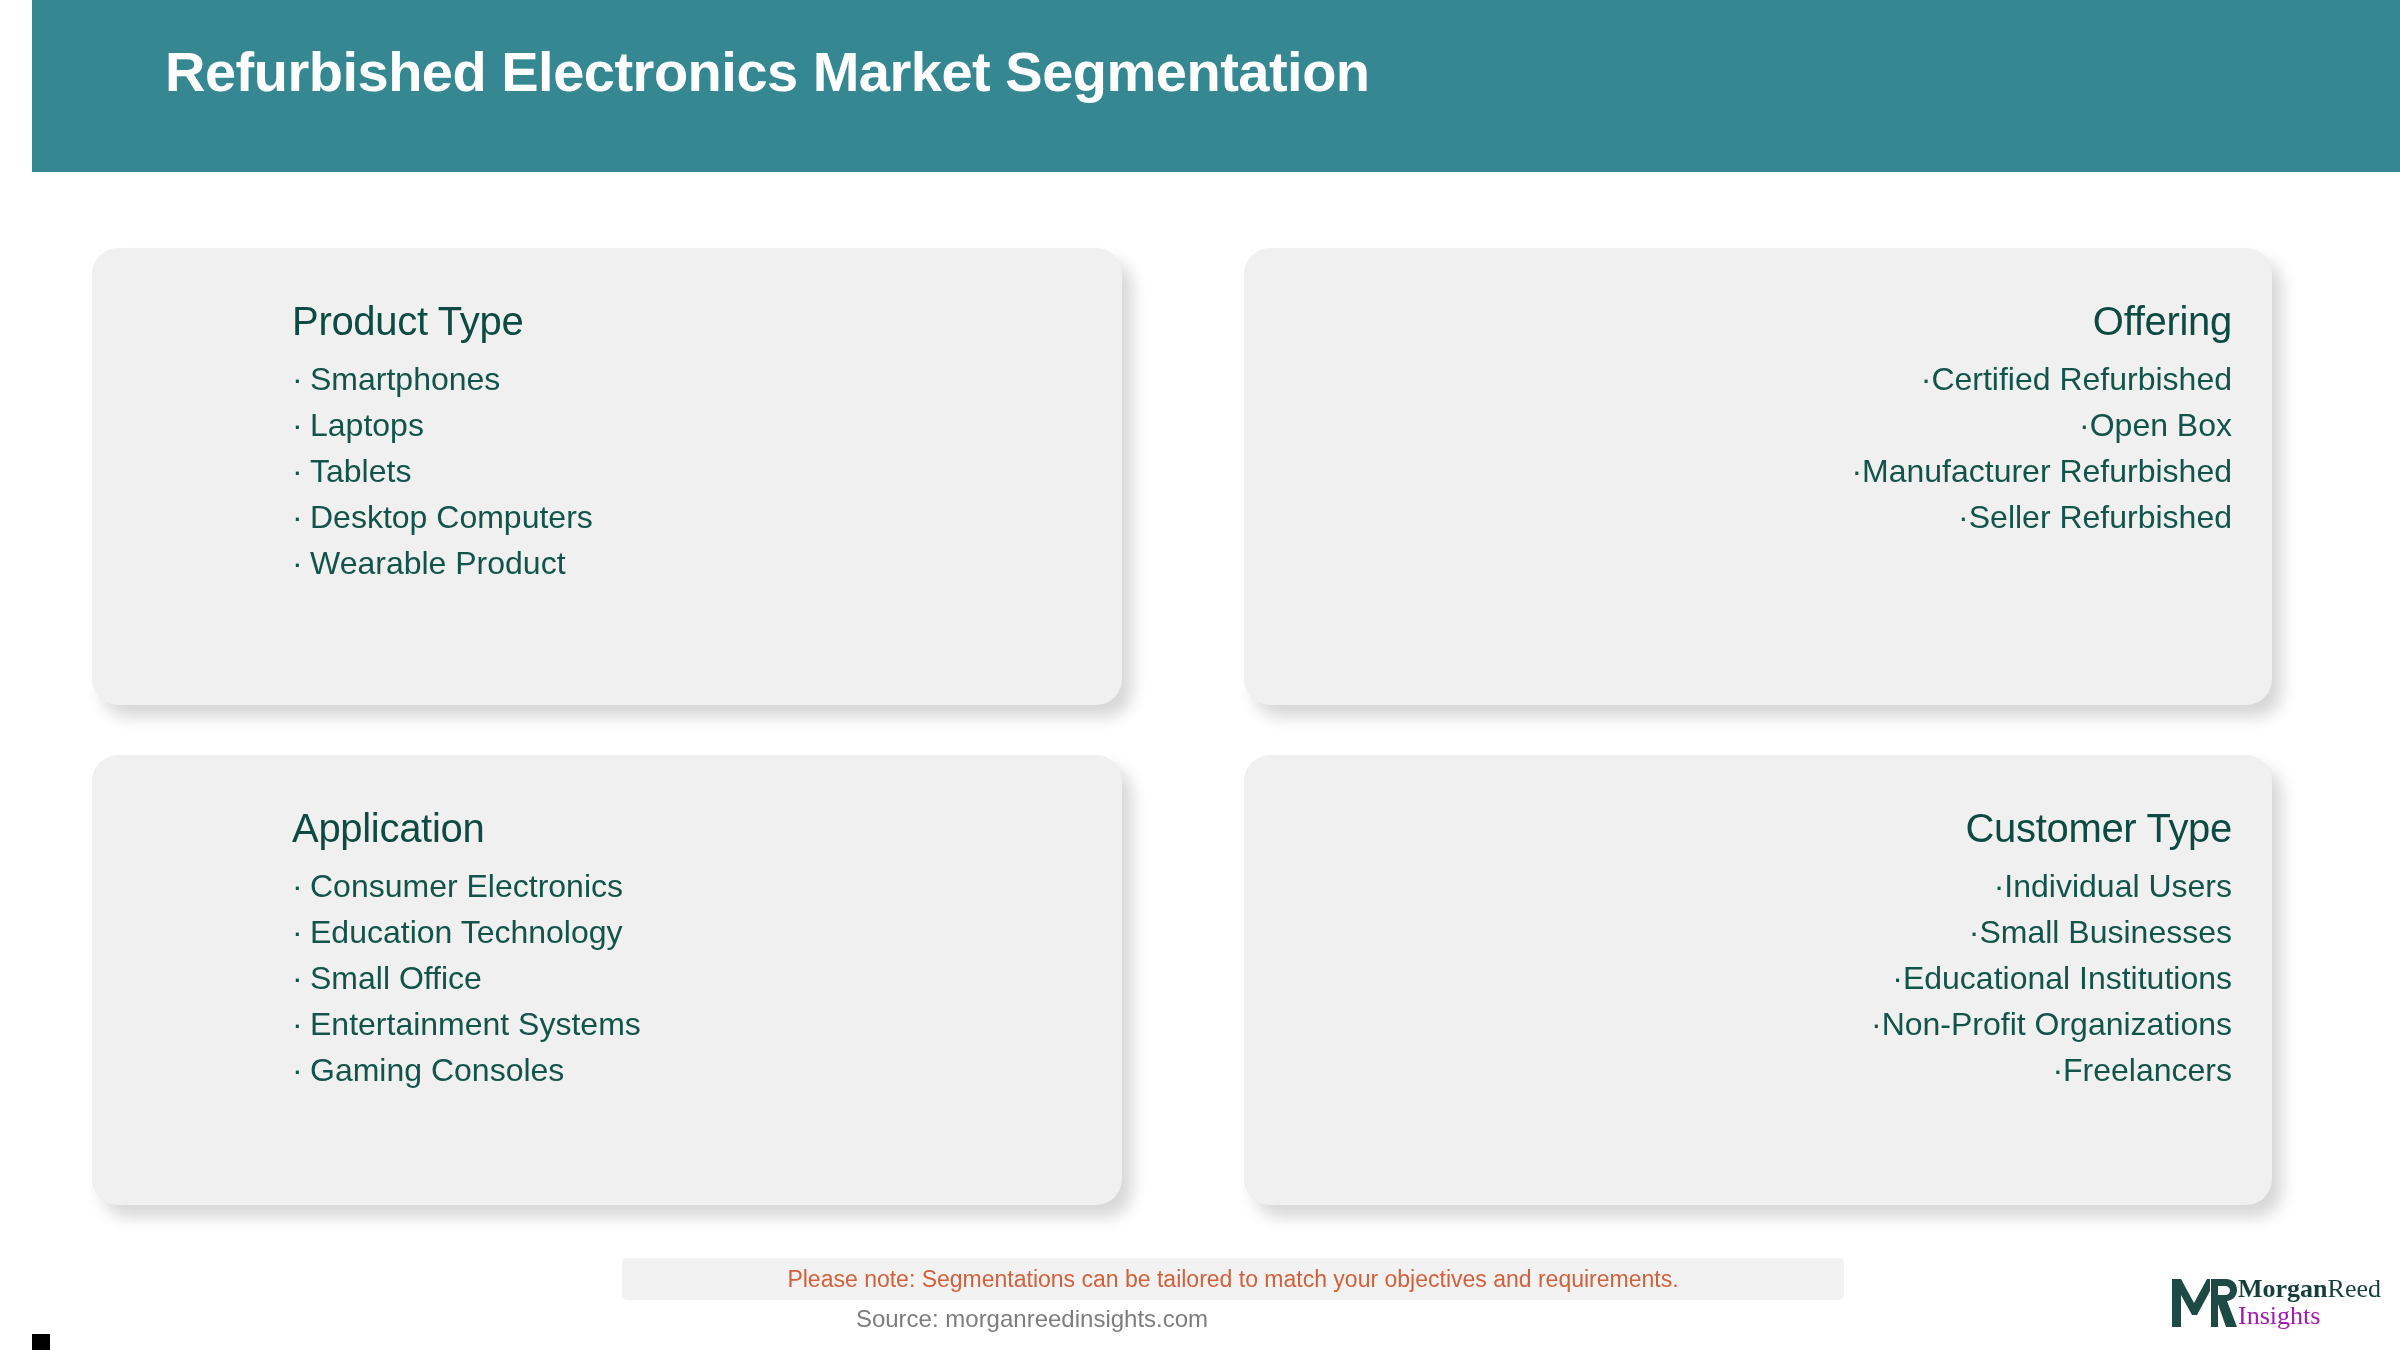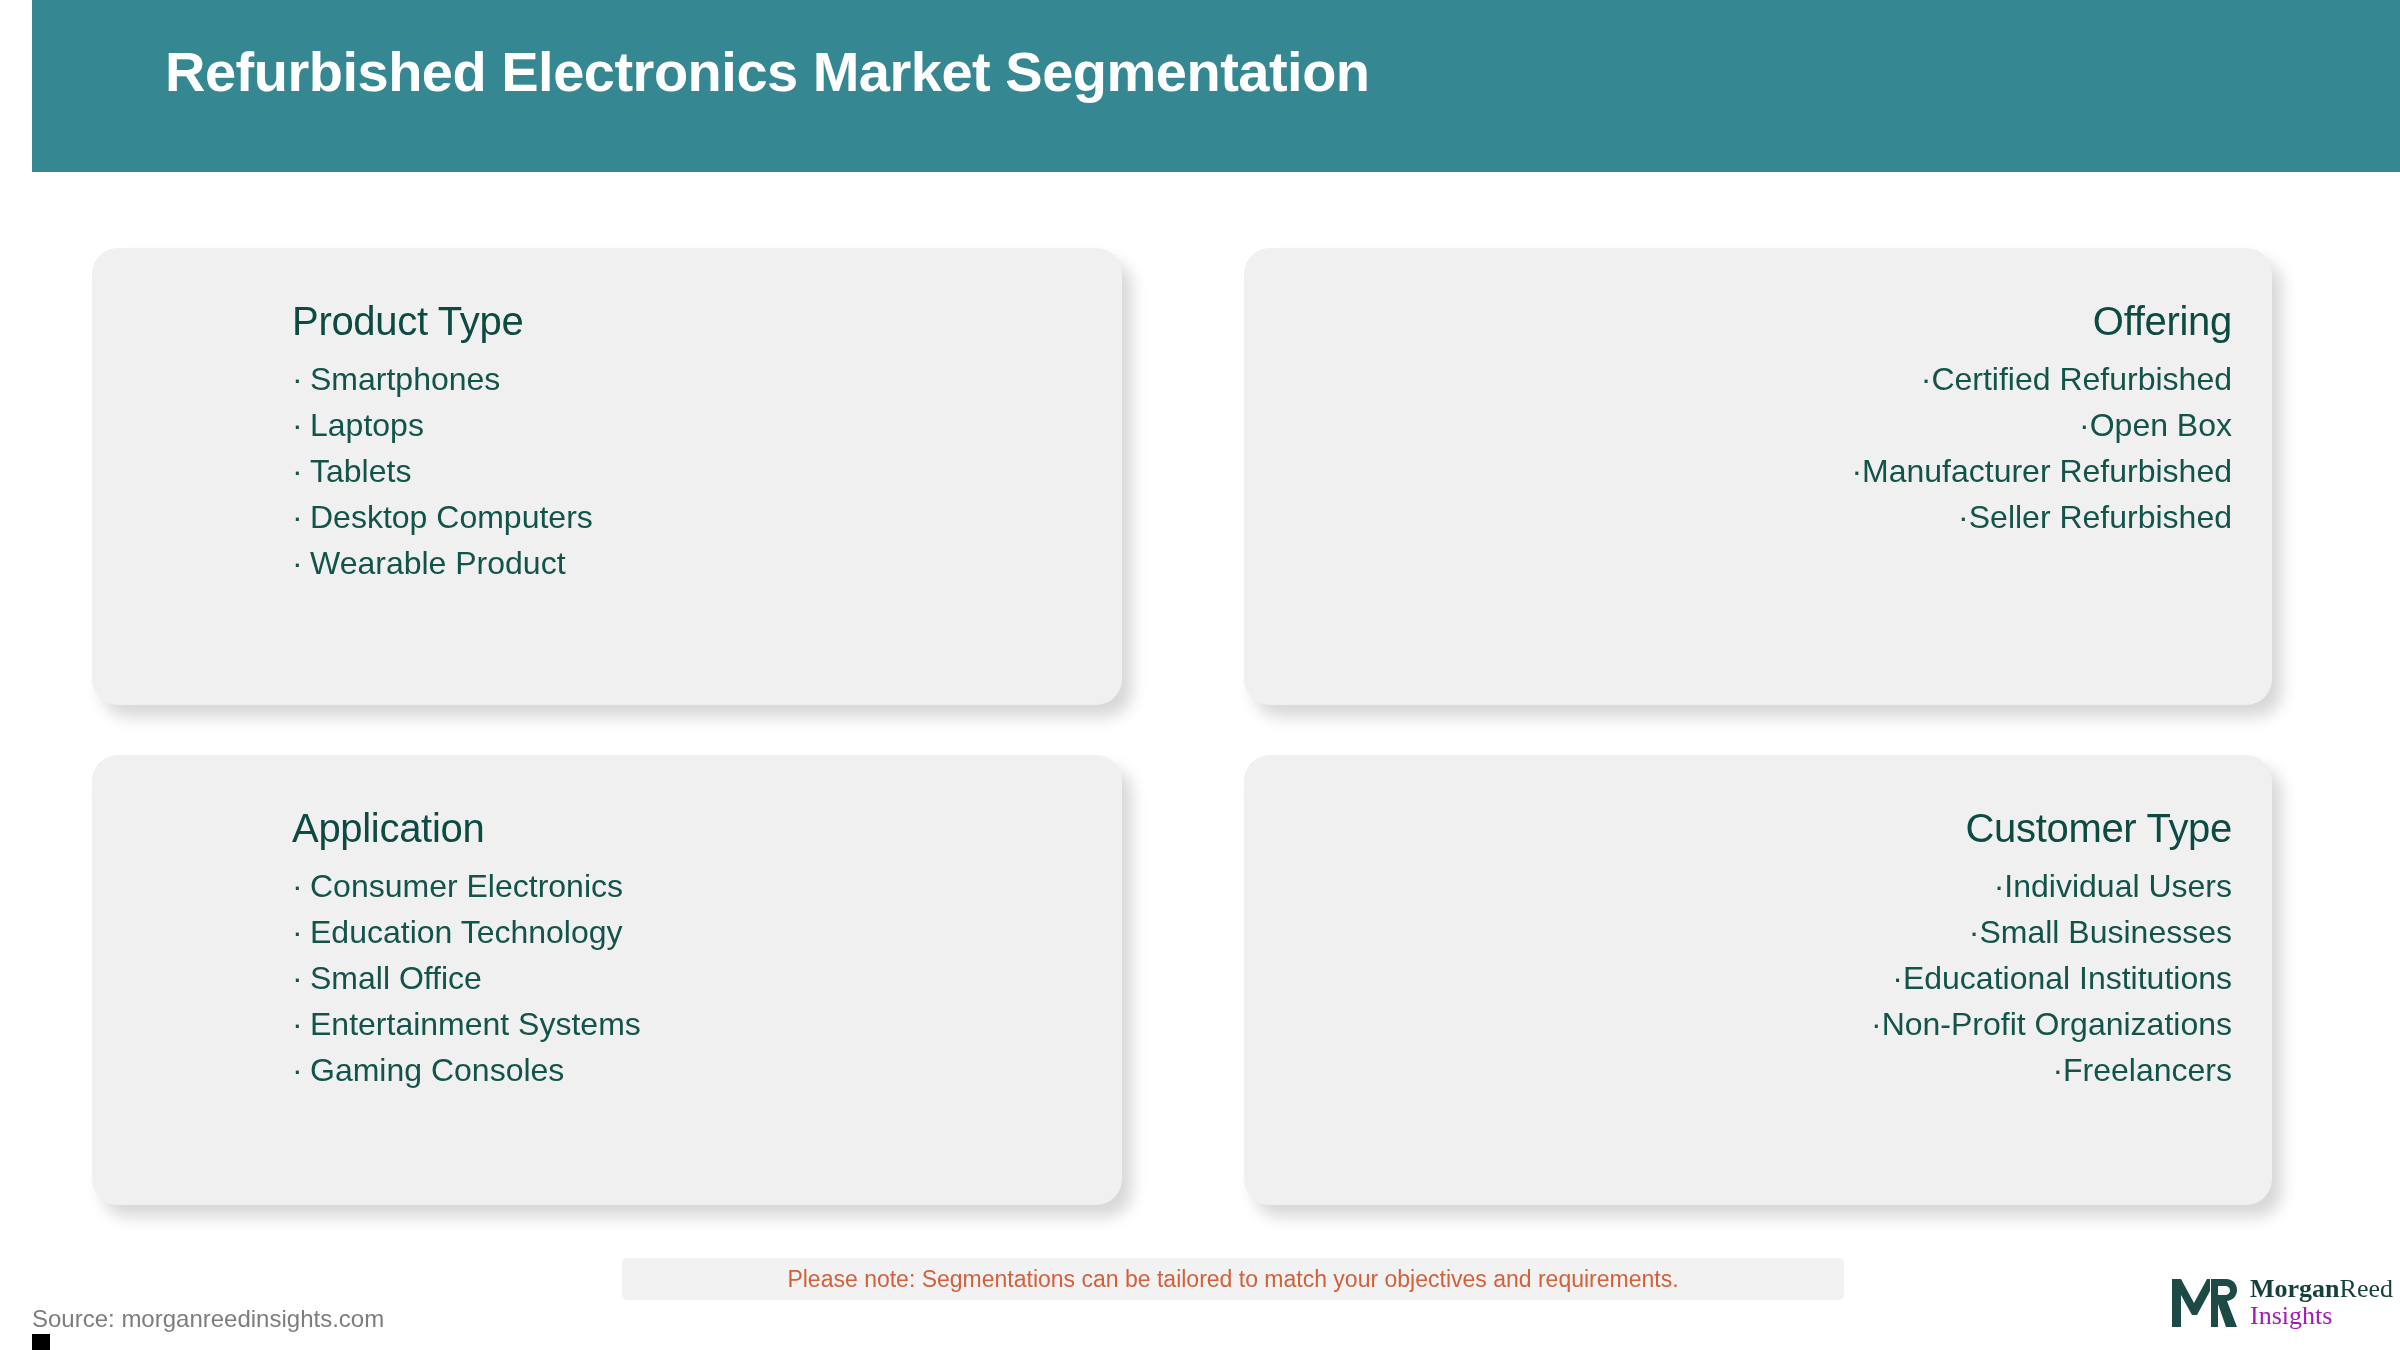--- a/index.html
+++ b/index.html
@@ -108,35 +108,35 @@
     font-size: 23px;
     color: #d2603a;
     white-space: nowrap;
   }
 
   .source-text {
     position: absolute;
     left: 0;
     top: 1305px;
     width: 2000px;
-    text-align: left;
+    text-align: center;
     font-size: 24px;
     color: #7d7d7d;
   }
 
   
   .logo {
     position: absolute;
     left: 2138px;
     top: 1272px;
     width: 230px;
     height: 62px;
     display: flex;
     align-items: center;
-    gap: 12px;
+    gap: 0;
   }
 
   .logo-mark {
     width: 68px;
     height: 52px;
     flex: 0 0 auto;
   }
 
   .logo-words {
     display: flex;

